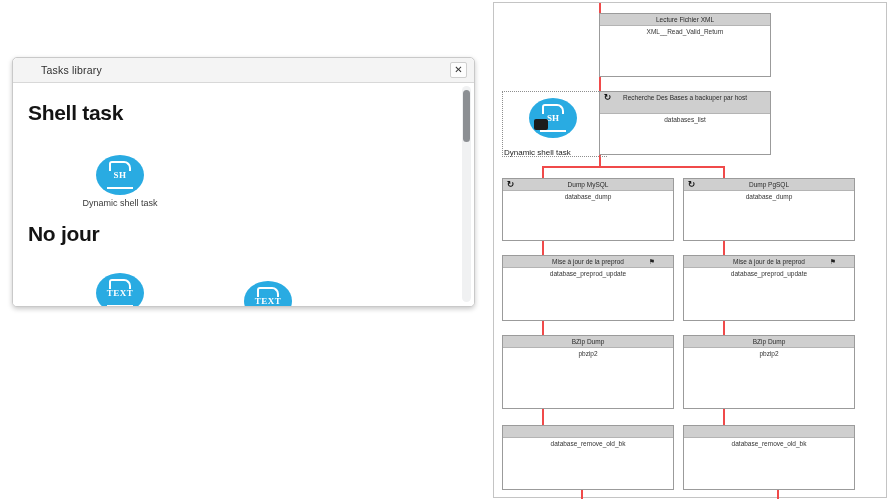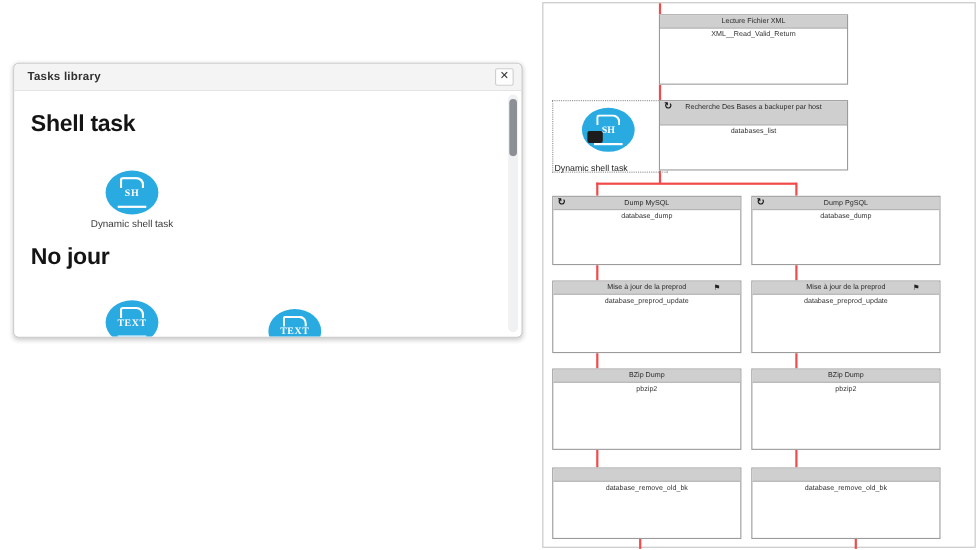--- a/index.html
+++ b/index.html
@@ -25,23 +25,23 @@
   }
   .modal-header {
     position: relative;
     height: 25px;
     background: #f4f4f4;
     border-bottom: 1px solid #d8d8d8;
     border-radius: 5px 5px 0 0;
   }
   .modal-title {
     position: absolute;
-    left: 12px; top: 6px;
+    left: 28px; top: 6px;
     font-size: 10.5px;
-    font-weight: bold;
+    font-weight: normal;
     color: #2f2f2f;
     letter-spacing: .2px;
   }
   .modal-close {
     position: absolute;
     right: 7px; top: 4px;
     width: 17px; height: 16px;
     background: #fdfdfd;
     border: 1px solid #cfcfcf;
     border-radius: 2px;

